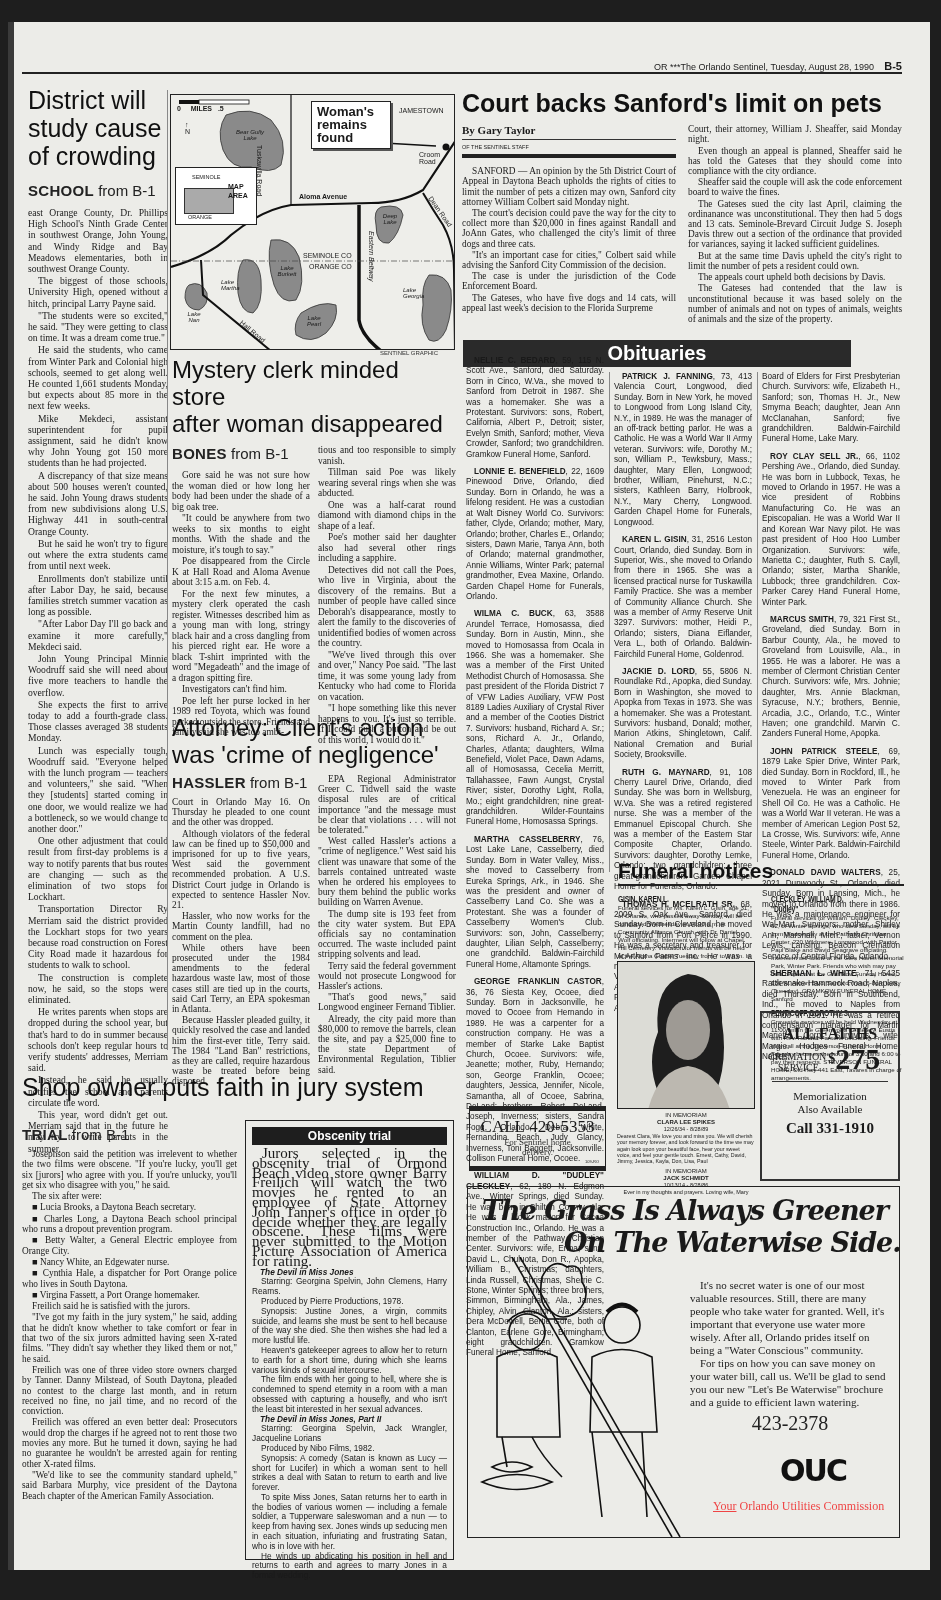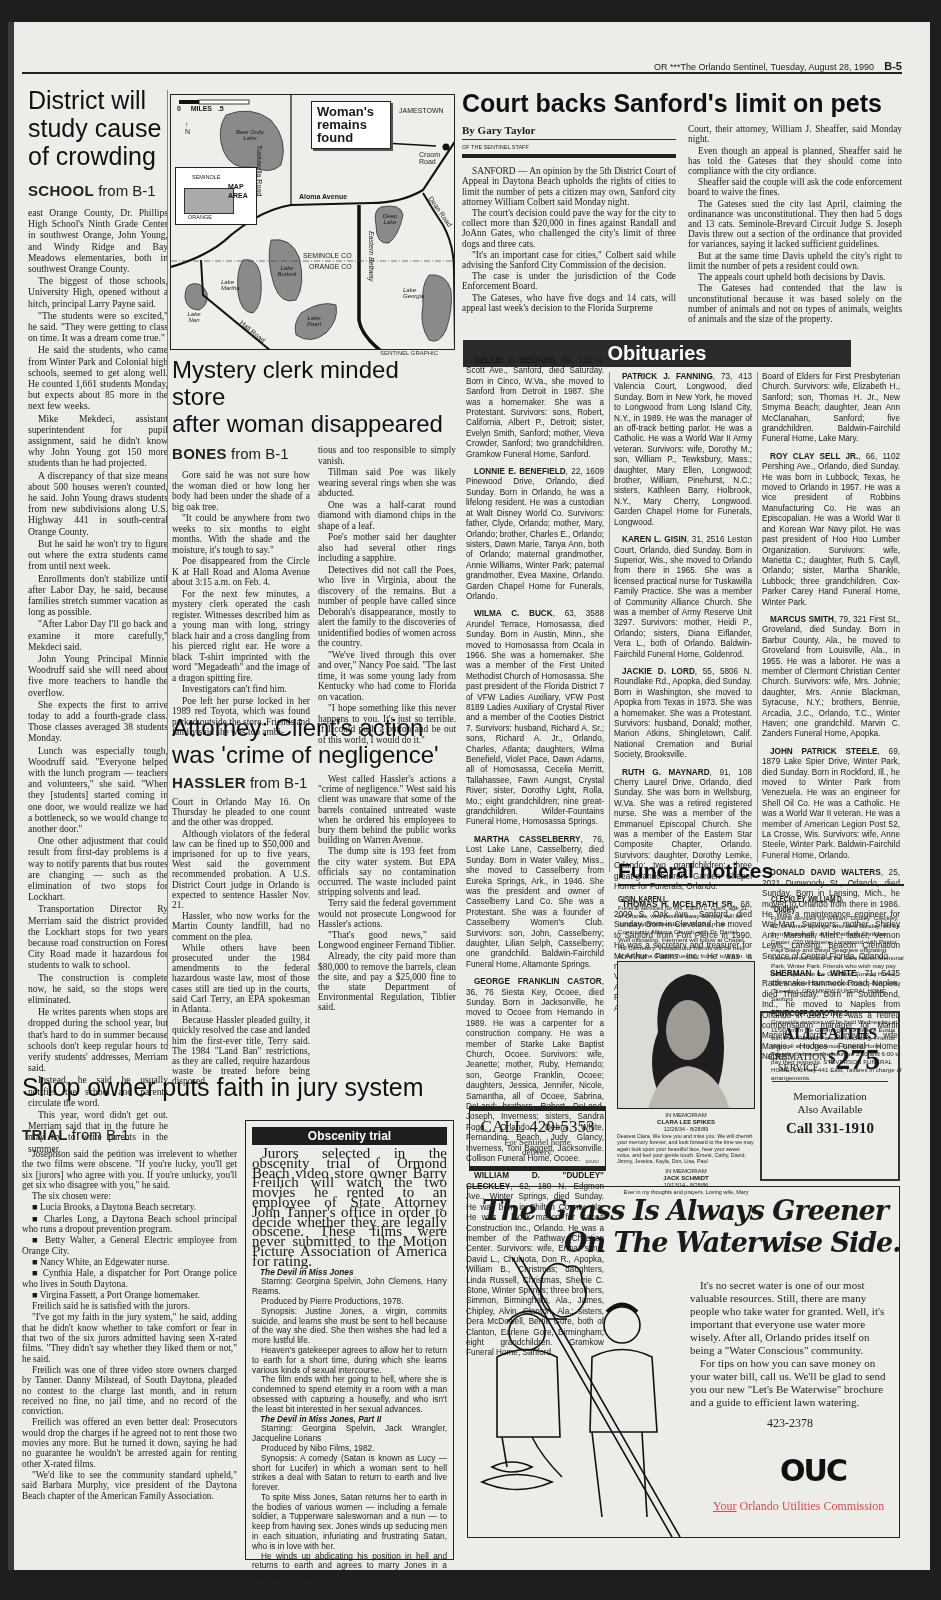--- a/index.html
+++ b/index.html
@@ -162,20 +162,21 @@
       <div class="jump" style="margin-bottom:6px"><b>HASSLER</b> <span>from B-1</span></div>
       <div class="body" style="font-size:9.4px;line-height:10.2px">
         <p style="text-indent:0">Court in Orlando May 16. On Thursday he pleaded to one count and the other was dropped.</p>
         <p>Although violators of the federal law can be fined up to $50,000 and imprisoned for up to five years, West said the government recommended probation. A U.S. District Court judge in Orlando is expected to sentence Hassler Nov. 21.</p>
         <p>Hassler, who now works for the Martin County landfill, had no comment on the plea.</p>
         <p>While others have been prosecuted under the 1984 amendments to the federal hazardous waste law, most of those cases still are tied up in the courts, said Carl Terry, an EPA spokesman in Atlanta.</p>
         <p>Because Hassler pleaded guilty, it quickly resolved the case and landed him the first-ever title, Terry said. The 1984 "Land Ban" restrictions, as they are called, require hazardous waste be treated before being disposed.</p>
       </div>
     </div>
     <div class="body" style="width:138px;font-size:9.4px;line-height:10.2px">
+      <p>EPA Regional Administrator Greer C. Tidwell said the waste disposal rules are of critical importance "and the message must be clear that violations . . . will not be tolerated."</p>
       <p>West called Hassler's actions a "crime of negligence." West said his client was unaware that some of the barrels contained untreated waste when he ordered his employees to bury them behind the public works building on Warren Avenue.</p>
       <p>The dump site is 193 feet from the city water system. But EPA officials say no contamination occurred. The waste included paint stripping solvents and lead.</p>
       <p>Terry said the federal government would not prosecute Longwood for Hassler's actions.</p>
       <p>"That's good news," said Longwood engineer Fernand Tiblier.</p>
       <p>Already, the city paid more than $80,000 to remove the barrels, clean the site, and pay a $25,000 fine to the state Department of Environmental Regulation, Tiblier said.</p>
     </div>
   </div>
 </div>
 
 <div class="abs" style="left:462px;top:90px;width:440px">
@@ -294,21 +295,21 @@
   <span class="abs" style="right:6px;bottom:2px;font:4px 'Liberation Sans',sans-serif">109-RO</span>
 </div>
 
 <div class="abs" style="left:22px;top:1074px;width:440px">
   <div class="hl" style="font-size:25px;white-space:nowrap">Shop owner puts faith in jury system</div>
 </div>
 <div class="abs" style="left:22px;top:1126px;width:215px">
   <div class="jump" style="margin-bottom:6px"><b>TRIAL</b> <span>from B-1</span></div>
   <div class="body" style="font-size:9.3px;line-height:10.3px">
     <p>Josephson said the petition was irrelevent to whether the two films were obscene. "If you're lucky, you'll get six [jurors] who agree with you. If you're unlucky, you'll get six who disagree with you," he said.</p>
-    <p>The six chosen were:</p>
+    <p>The six after were:</p>
     <p><span>■</span> <span>Lucia Brooks, a Daytona Beach secretary.</span></p>
     <p><span>■</span> <span>Charles Long, a Daytona Beach school principal who runs a dropout prevention program.</span></p>
     <p><span>■</span> <span>Betty Walter, a General Electric employee from Orange City.</span></p>
     <p><span>■</span> <span>Nancy White, an Edgewater nurse.</span></p>
     <p><span>■</span> <span>Cynthia Hale, a dispatcher for Port Orange police who lives in South Daytona.</span></p>
     <p><span>■</span> <span>Virgina Fassett, a Port Orange homemaker.</span></p>
     <p>Freilich said he is satisfied with the jurors.</p>
     <p>"I've got my faith in the jury system," he said, adding that he didn't know whether to take comfort or fear in that two of the six jurors admitted having seen X-rated films. "They didn't say whether they liked them or not," he said.</p>
     <p>Freilich was one of three video store owners charged by Tanner. Danny Milstead, of South Daytona, pleaded no contest to the charge last month, and in return received no fine, no jail time, and no record of the conviction.</p>
     <p>Freilich was offered an even better deal: Prosecutors would drop the charges if he agreed not to rent those two movies any more. But he turned it down, saying he had no guarantee he wouldn't be arrested again for renting other X-rated films.</p>
@@ -353,17 +354,17 @@
       <path d="M135 55 Q150 40 165 55" stroke-width="4"></path>
     <path d="M120 100 Q150 85 180 100 L185 175 L118 175Z"></path>
     <path d="M20 210 Q40 200 60 210 Q40 220 20 210Z"></path>
       <path d="M10 225 Q45 210 80 225 Q45 240 10 225Z"></path>
     <path d="M30 180 L35 210 M60 180 Q70 200 90 220"></path>
     <path d="M120 175 L130 260 M170 175 L175 260"></path>
   </svg>
   <div class="ad-serif" style="position:absolute;left:222px;top:92px;width:200px;font-size:11px;line-height:13px;color:#222">
     <p style="text-indent:10px">It's no secret water is one of our most valuable resources. Still, there are many people who take water for granted. Well, it's important that everyone use water more wisely. After all, Orlando prides itself on being a "Water Conscious" community.</p>
     <p style="text-indent:10px">For tips on how you can save money on your water bill, call us. We'll be glad to send you our new "Let's Be Waterwise" brochure and a guide to efficient lawn watering.</p>
-    <div style="text-align:center;font-size:12px;margin-top:8px">423-2378</div>
+    <div style="text-align:center;font-size:20px;margin-top:8px">423-2378</div>
   </div>
   <div style="position:absolute;left:300px;top:266px;width:90px;text-align:center;font:900 30px 'DejaVu Sans',sans-serif;letter-spacing:-2px;color:#111">OUC</div>
   <div class="ad-serif" style="position:absolute;left:245px;top:312px;font-size:12px;color:#ef4444;white-space:nowrap"><span style="text-decoration:underline">Your</span><span> Orlando Utilities Commission</span></div>
 </div>
 
 </body></html>

